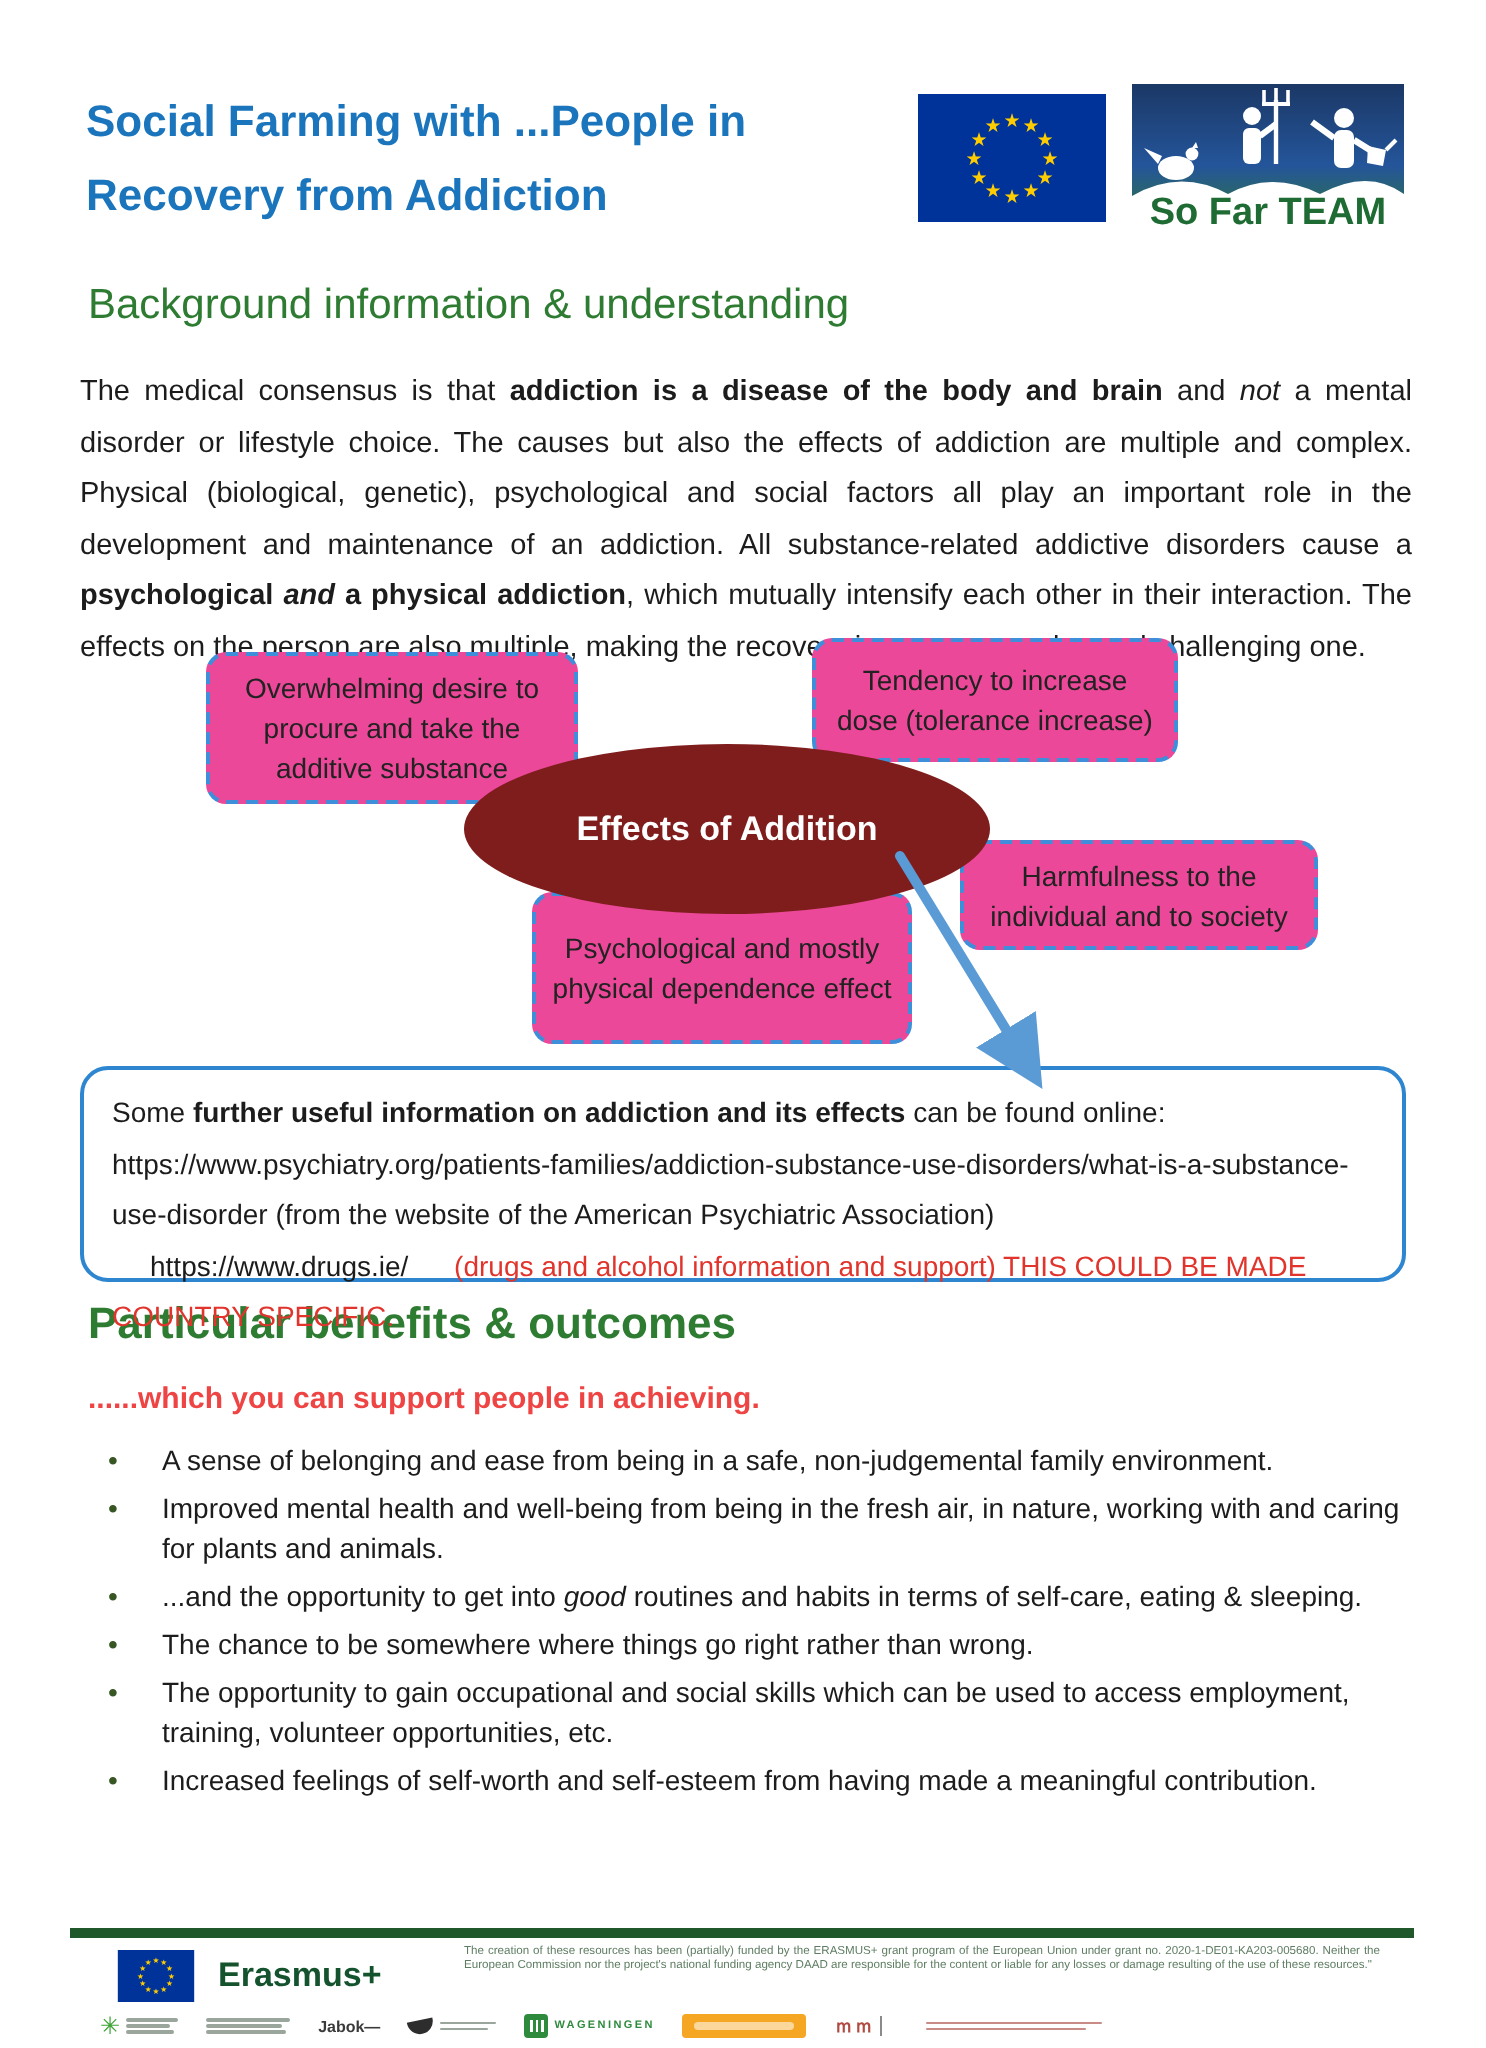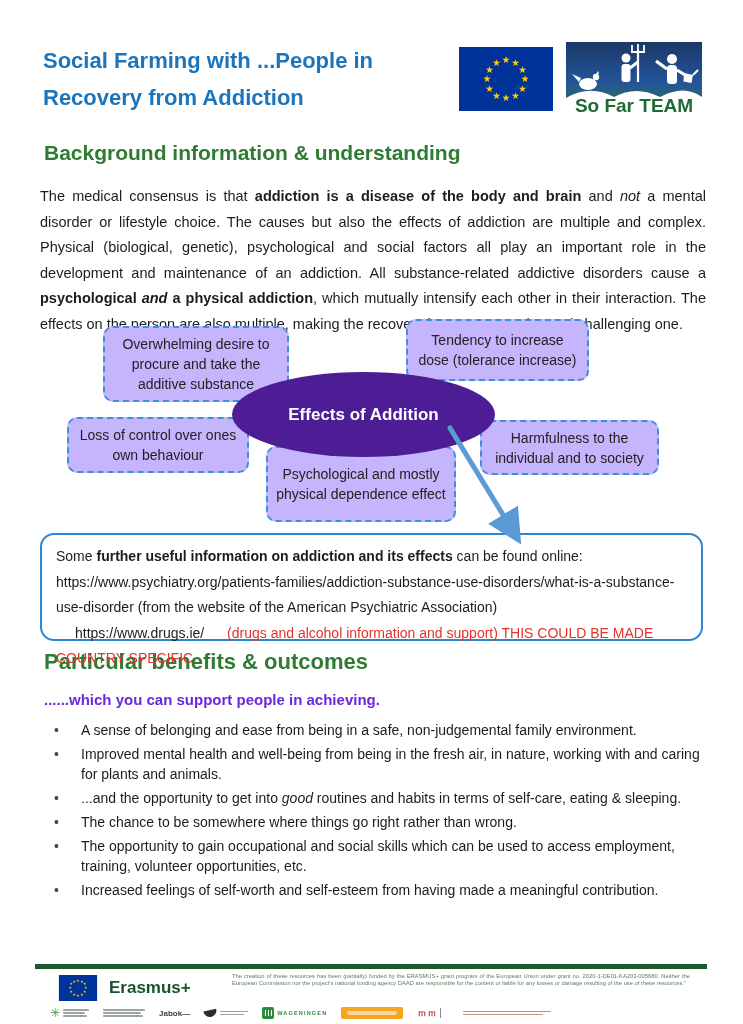--- a/index.html
+++ b/index.html
@@ -7,46 +7,46 @@
     position:relative;width:743px;height:1024px;background:#ffffff;
     font-family:"Liberation Sans","DejaVu Sans",sans-serif;color:#1c1c1c;
     overflow:hidden;margin:0 auto;
   }
   
   .title{position:absolute;left:43px;top:42px;width:410px;
     font-size:22px;font-weight:bold;color:#1b75bc;line-height:37px;}
   .logo-eu{position:absolute;left:458px;top:47px;width:96px;height:64px;}
   .logo-sofar{position:absolute;left:566px;top:42px;width:136px;height:74px;}
   
-  .h-green{position:absolute;left:44px;font-weight:bold;color:#2e7b32;}
+  .h-green{position:absolute;left:44px;font-weight:normal;color:#2e7b32;}
   .h-bg{top:141px;font-size:21px;}
   
   .intro{position:absolute;left:40px;top:184px;width:666px;
     font-size:14.5px;line-height:25.5px;text-align:justify;}
   .b{font-weight:bold;} .i{font-style:italic;} .bi{font-weight:bold;font-style:italic;}
   
   .diagram{position:absolute;left:0;top:0;width:743px;height:560px;}
   .dbox{position:absolute;border:2px dashed #3e8eda;border-radius:10px;
     display:flex;align-items:center;justify-content:center;text-align:center;
     font-size:14px;line-height:20px;color:#222;padding:4px 8px;box-sizing:border-box;
-    background:#c4b5fd;z-index:2;}
+    background:#ec4899;z-index:2;}
   .ellipse{position:absolute;left:232px;top:372px;width:263px;height:85px;
-    background:#4c1d95;border-radius:50%;display:flex;align-items:center;justify-content:center;
+    background:#7f1d1d;border-radius:50%;display:flex;align-items:center;justify-content:center;
     color:#ffffff;font-weight:bold;font-size:17px;z-index:3;}
   .arrow-svg{position:absolute;left:0;top:0;width:743px;height:560px;z-index:4;pointer-events:none;}
   
   .infobox{position:absolute;left:40px;top:533px;width:663px;height:108px;
     border:2px solid #2e86d1;border-radius:14px;box-sizing:border-box;
     padding:9px 14px;font-size:14px;line-height:25.5px;z-index:1;background:#fff;}
   .red{color:#e0342c;margin-left:19px;}
   .link{color:inherit;text-decoration:none;cursor:pointer;}
   
   .benefits{position:absolute;left:44px;top:649px;width:664px;}
   .benefits h2{margin:0 0 16px 0;font-size:22px;color:#2e7b32;}
-  .benefits h3{margin:0 0 12px 0;font-size:15px;color:#6d28d9;}
+  .benefits h3{margin:0 0 12px 0;font-size:15px;color:#ef4444;}
   .benefits ul{list-style:none;margin:0;padding:0;}
   .benefits li{position:relative;padding-left:37px;font-size:14px;line-height:20px;
     margin-bottom:4px;color:#1c1c1c;}
   .benefits li::before{content:"•";position:absolute;left:10px;top:0;color:#375623;font-size:14px;}
   
   .footer{position:absolute;left:0;top:963px;width:743px;height:61px;}
   .footer-bar{position:absolute;left:35px;top:1px;width:672px;height:5px;background:#20572b;}
   .erasmus{position:absolute;left:55px;top:12px;display:flex;align-items:center;}
   .erasmus-flag{width:46px;height:26px;}
   .erasmus-label{margin-left:8px;font-size:17px;font-weight:bold;color:#14532d;}
@@ -142,21 +142,20 @@
 
   <div class="h-green h-bg">Background information &amp; understanding</div>
 
   <div class="intro">
     <span>The medical consensus is that </span><span class="b">addiction is a disease of the body and brain</span><span> and </span><span class="i">not</span><span> a mental disorder or lifestyle choice. The causes but also the effects of addiction are multiple and complex. Physical (biological, genetic), psychological and social factors all play an important role in the development and maintenance of an addiction. All substance-related addictive disorders cause a </span><span class="b">psychological </span><span class="bi">and</span><span class="b"> a physical addiction</span><span>, which mutually intensify each other in their interaction. The effects on the person are also multiple, making the recovery journey a complex and challenging one.</span>
   </div>
 
   <div class="diagram">
     <div class="dbox" style="left:103px;top:326px;width:186px;height:76px;">Overwhelming desire to procure and take the additive substance</div>
     <div class="dbox" style="left:406px;top:319px;width:183px;height:62px;">Tendency to increase dose (tolerance increase)</div>
-    <div class="dbox" style="left:67px;top:417px;width:182px;height:56px;">Loss of control over ones own behaviour</div>
     <div class="dbox" style="left:266px;top:446px;width:190px;height:76px;">Psychological and mostly physical dependence effect</div>
     <div class="dbox" style="left:480px;top:420px;width:179px;height:55px;">Harmfulness to the individual and to society</div>
     <div class="ellipse">Effects of Addition</div>
     <svg class="arrow-svg" viewBox="0 0 743 560">
       <defs>
         <marker id="arrowhead" markerWidth="7" markerHeight="7" refX="5" refY="3.5" orient="auto">
           <polygon points="0 0, 7 3.5, 0 7" fill="#5b9bd5"></polygon>
         </marker>
       </defs>
       <line x1="450" y1="428" x2="516" y2="536" stroke="#5b9bd5" stroke-width="5" stroke-linecap="round" marker-end="url(#arrowhead)"></line>

